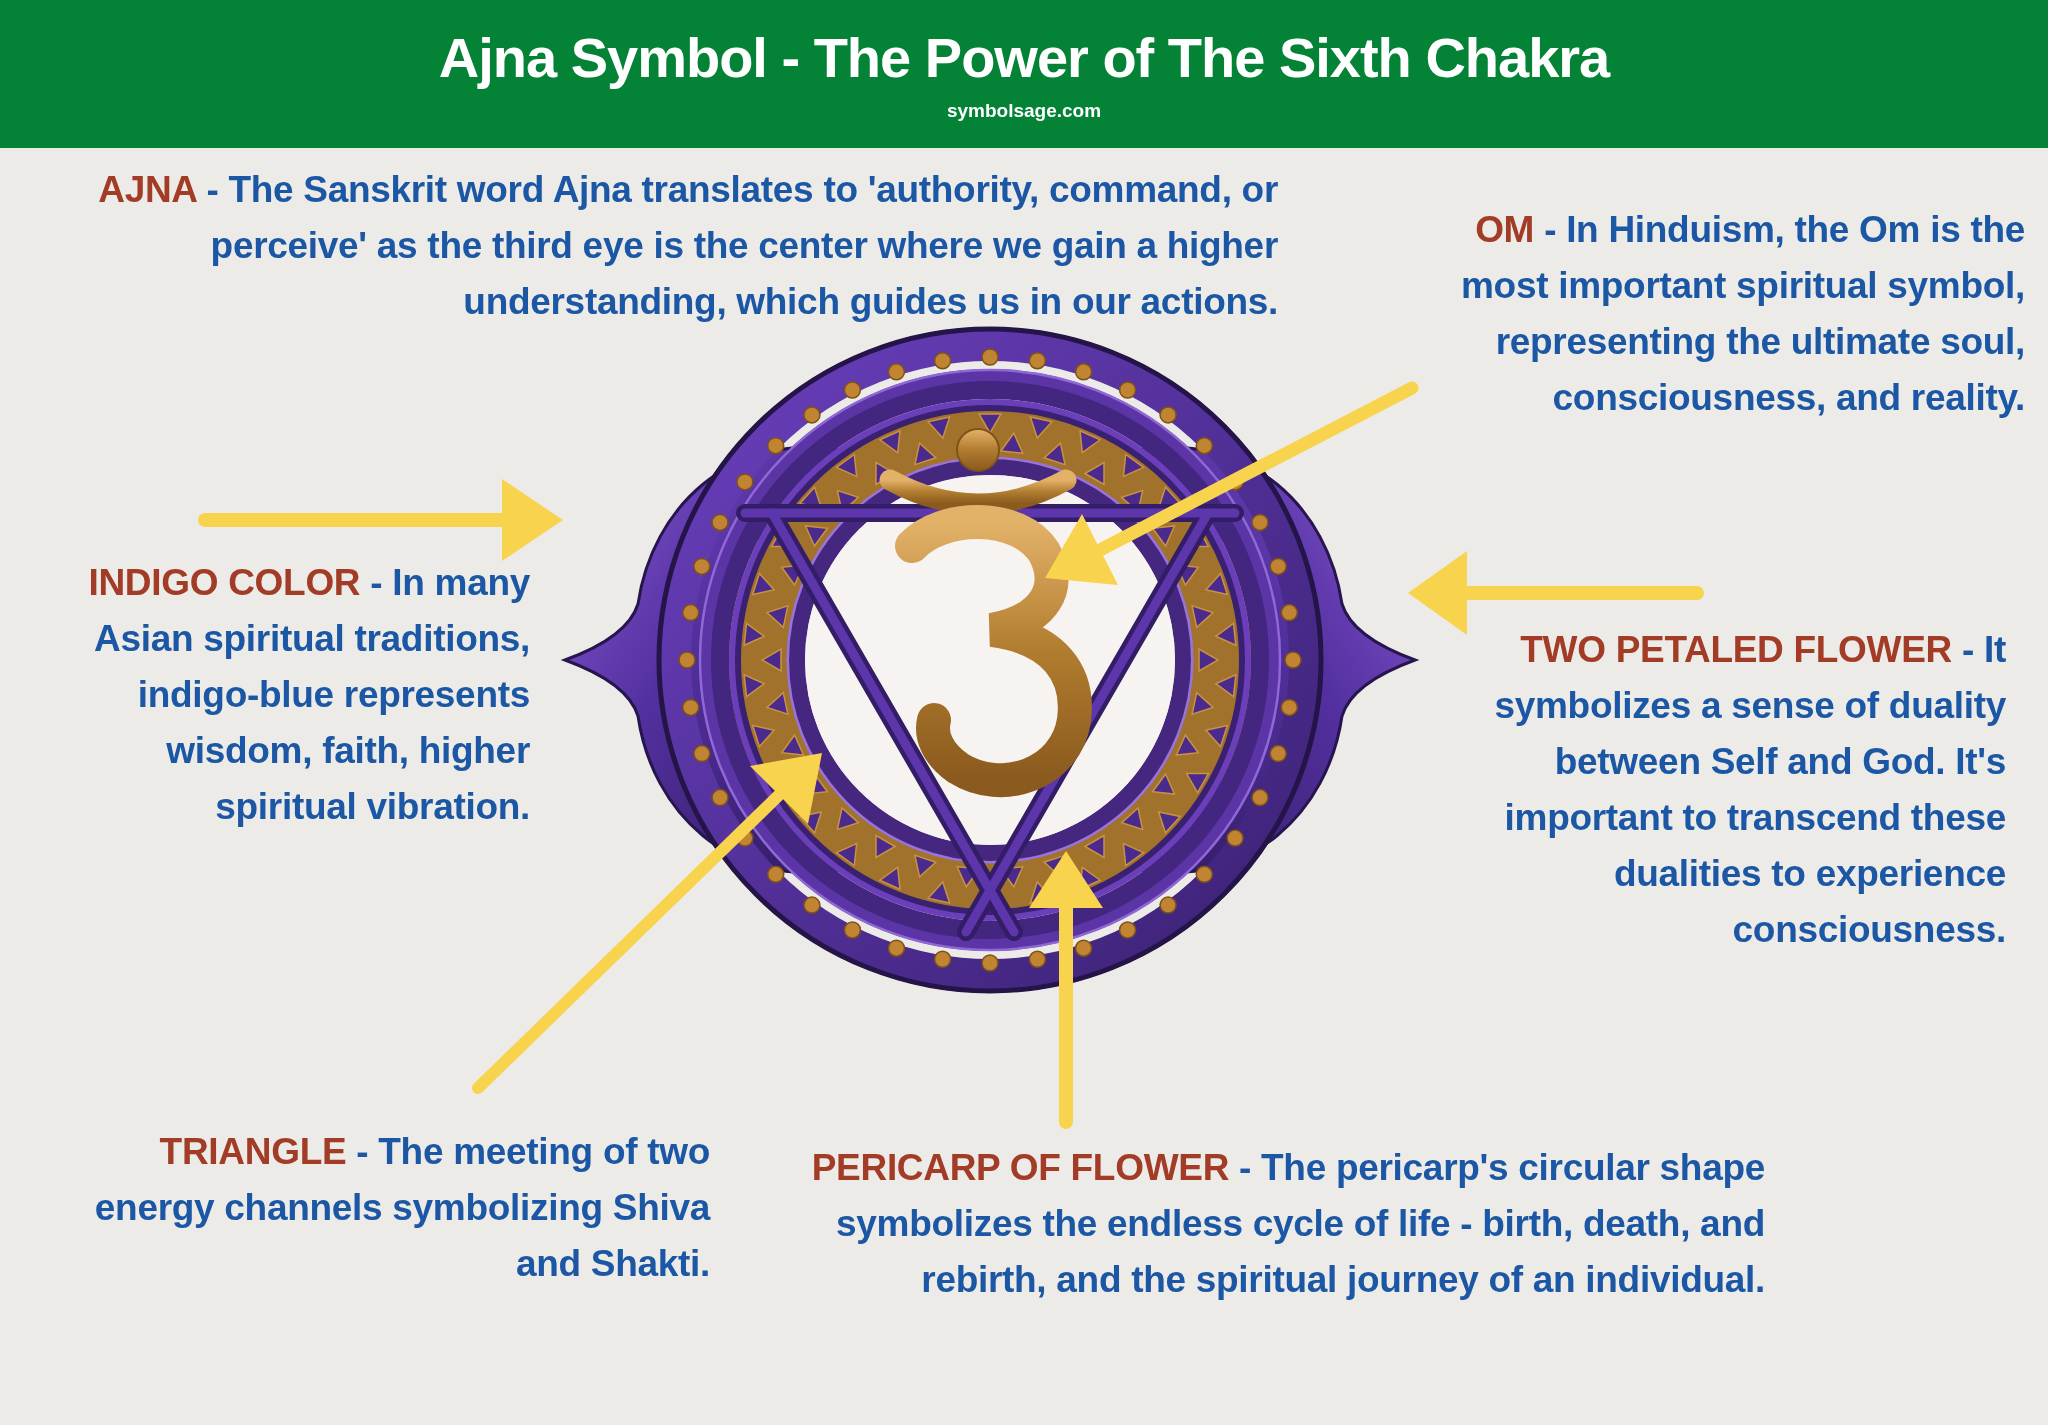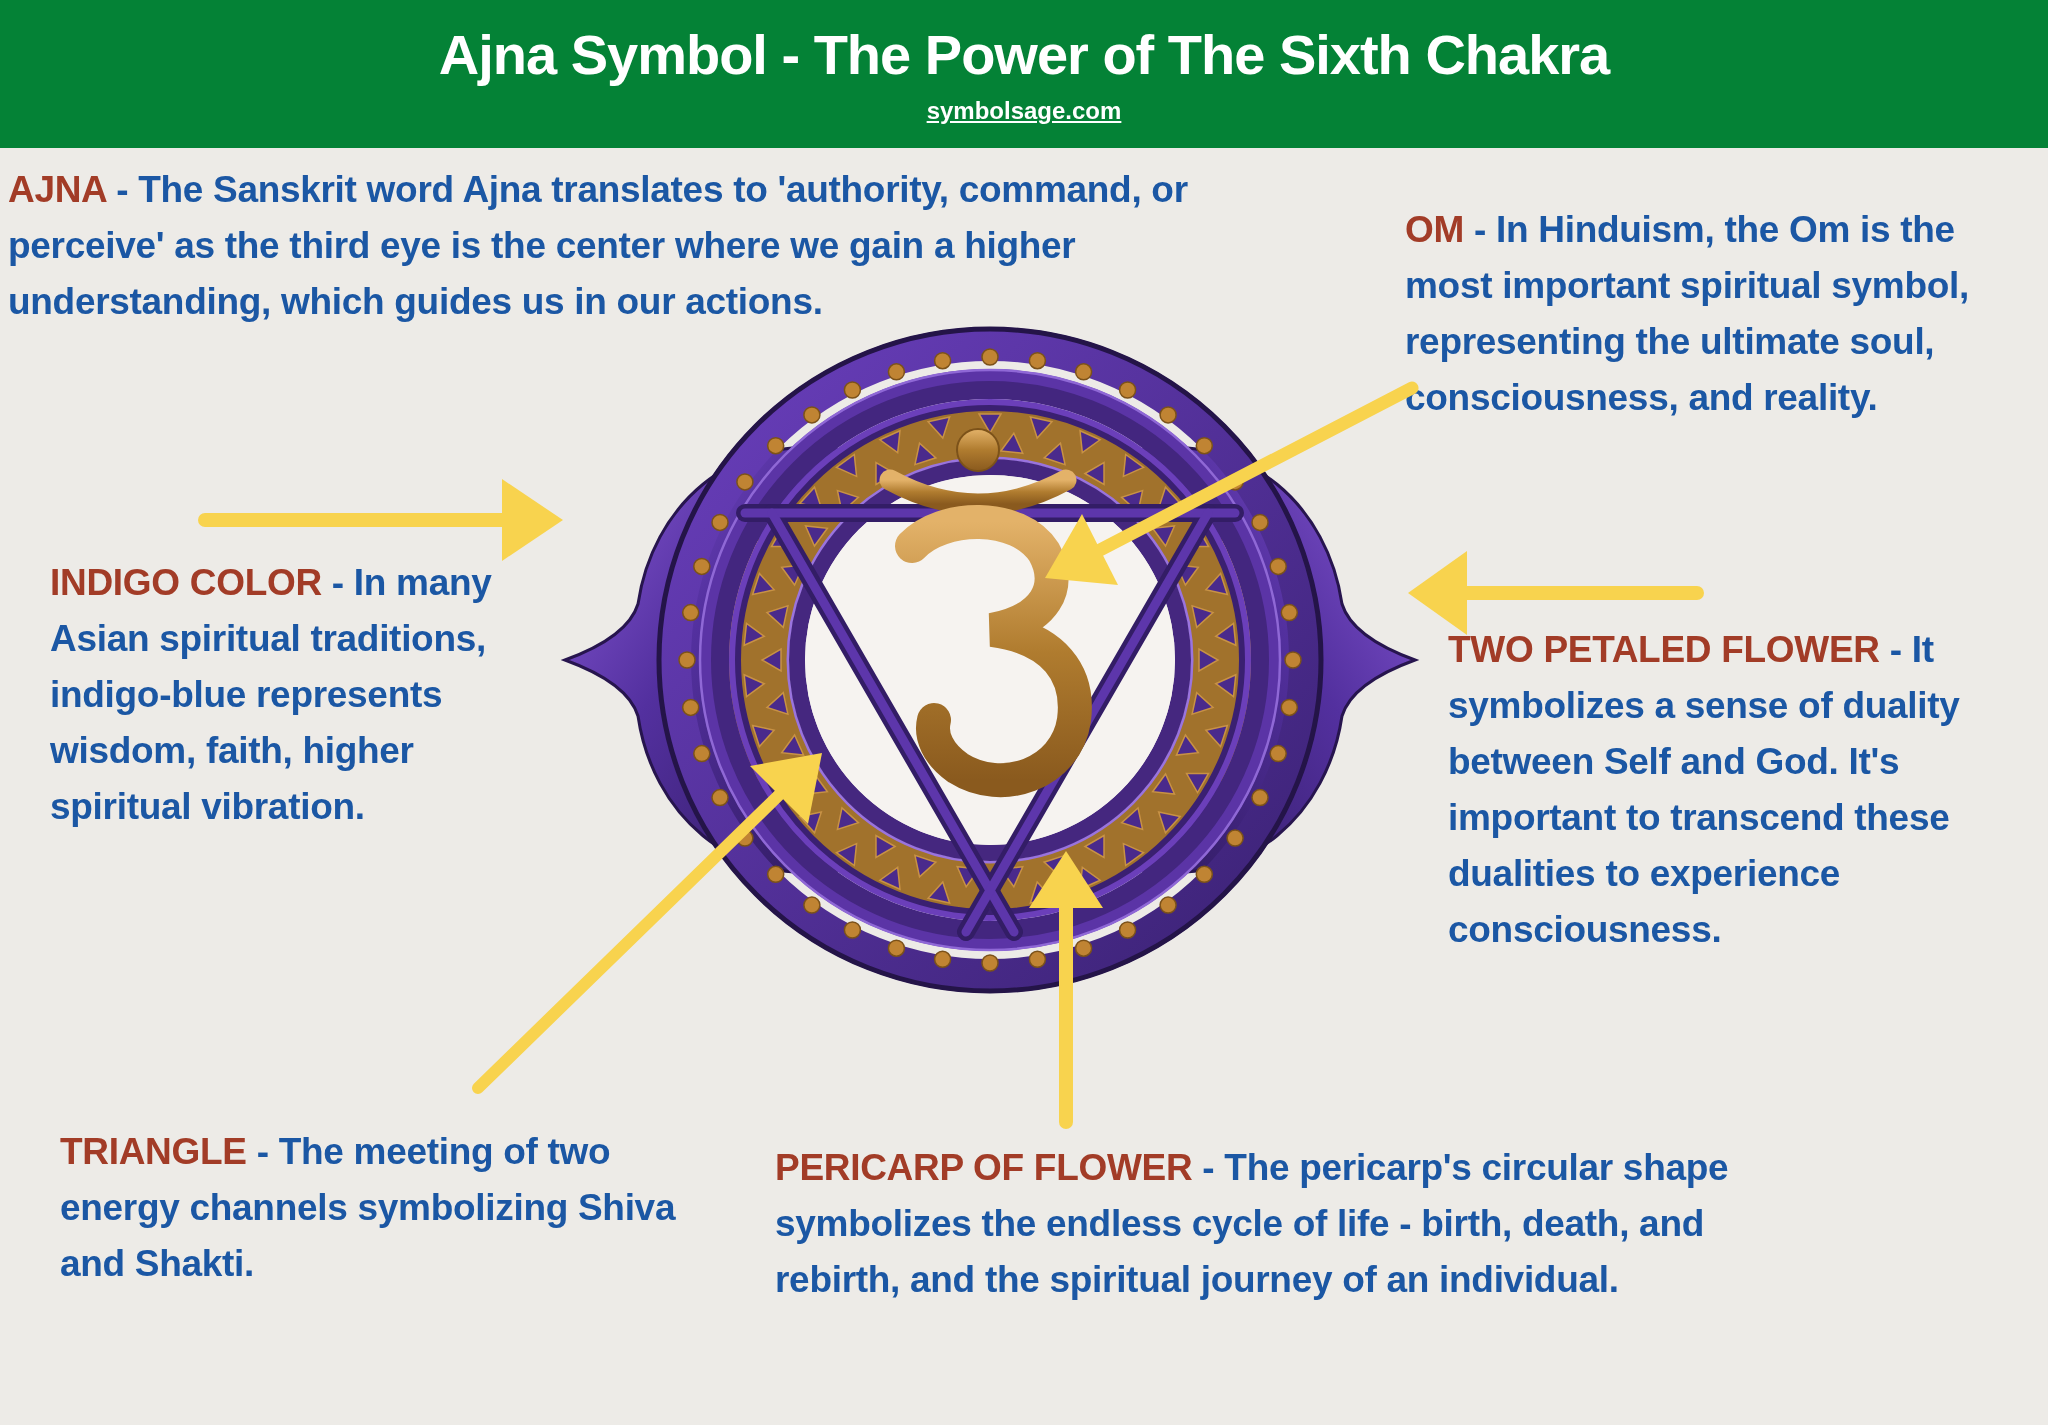--- a/index.html
+++ b/index.html
@@ -18,24 +18,24 @@
   .header{
     position:absolute;left:0;top:0;width:2048px;height:148px;
     background:var(--green);
     display:flex;flex-direction:column;align-items:center;justify-content:center;
   }
   .header h1{
     color:#ffffff;font-size:56px;font-weight:700;letter-spacing:-1px;line-height:1;
     margin-top:4px;
   }
   .site{
-    color:#ffffff;font-size:24px;font-weight:700;margin-top:14px;letter-spacing:0;text-decoration:underline;
+    color:#ffffff;font-size:19px;font-weight:700;margin-top:14px;letter-spacing:0;
   }
   .note{
-    position:absolute;text-align:left;color:var(--blue);
+    position:absolute;text-align:right;color:var(--blue);
     font-size:37px;font-weight:700;line-height:56px;letter-spacing:-0.3px;
   }
   .note .lbl{color:var(--brown);}
   .note-ajna{left:8px;top:162px;width:1270px;}
   .note-om{left:1405px;top:162px;width:620px;margin-top:40px;}
   .note-indigo{left:50px;top:555px;width:480px;}
   .note-lotus{left:1448px;top:622px;width:558px;}
   .note-triangle{left:60px;top:1124px;width:650px;}
   .note-pericarp{left:775px;top:1140px;width:990px;}
   .chakra-wrap{position:absolute;left:540px;top:320px;width:900px;height:690px;}

